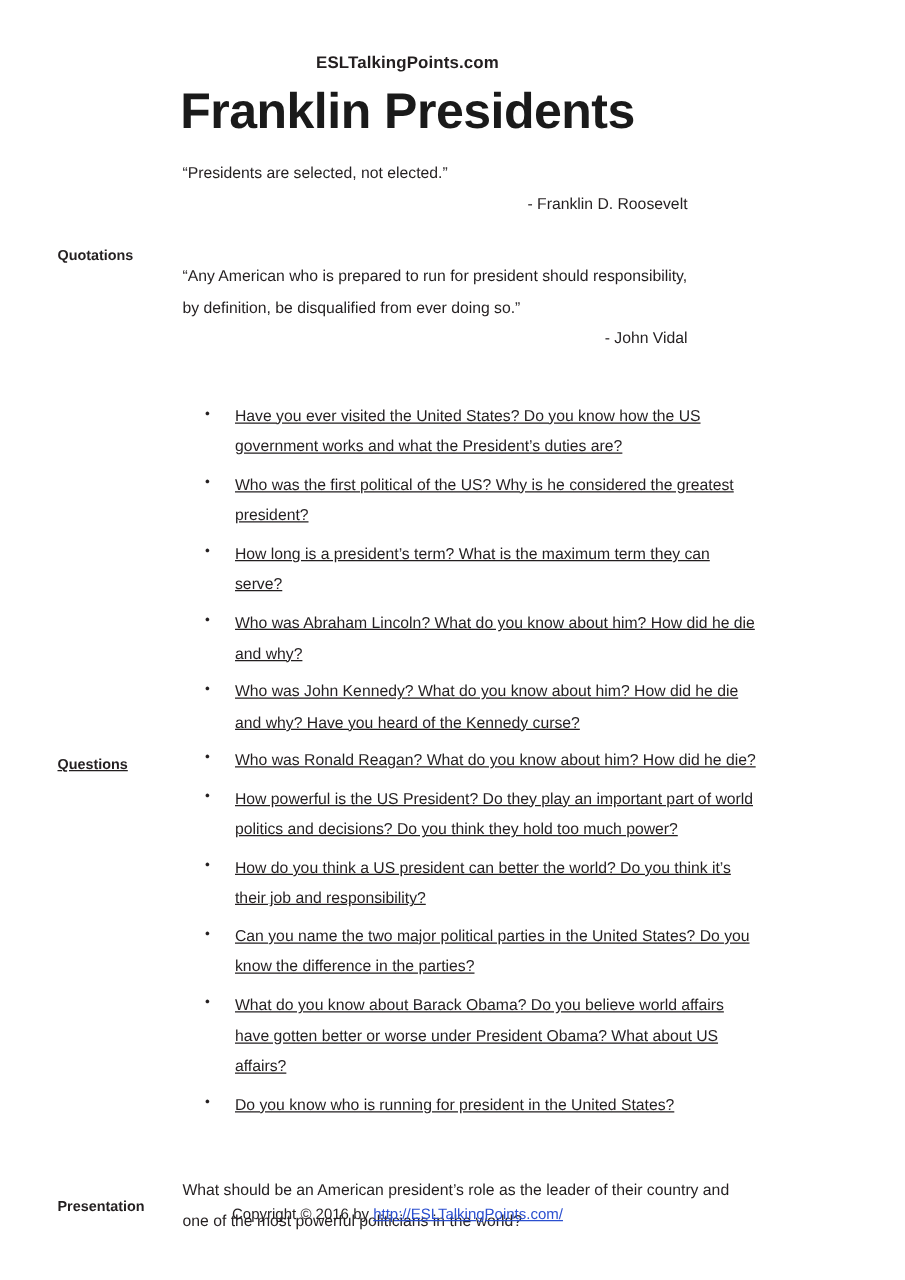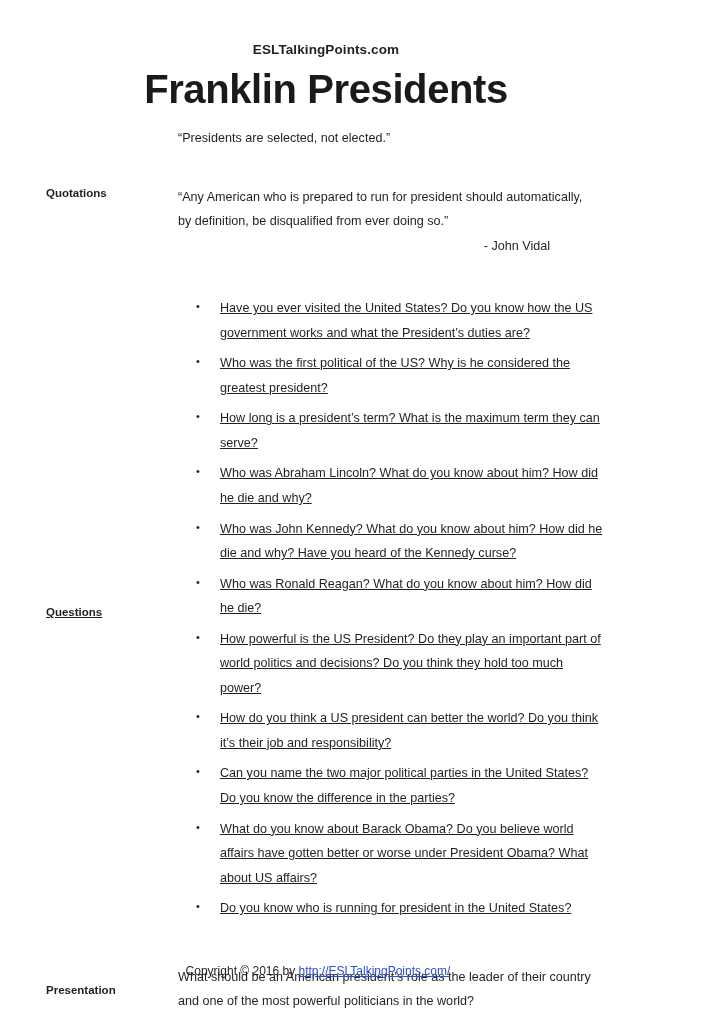--- a/index.html
+++ b/index.html
@@ -48,21 +48,20 @@
     flex: 0 0 100px;
     font-size: 11.5px;
     font-weight: bold;
     color: #231f20;
     padding-top: 2px;
     text-align: left;
   }
   .content-col {
     flex: 1 1 auto;
     padding-left: 0px;
-    margin-left: 32px;
   }
 
   
   .quote-block {
     font-size: 12.6px;
     line-height: 1.95;
     color: #231f20;
   }
   .quote-text {
     margin: 0;
@@ -138,22 +137,23 @@
 
 <div class="page">
 
   <div class="site-line">ESLTalkingPoints.com</div>
   <h1 class="doc-title">Franklin Presidents</h1>
 
   <div class="row">
     <div class="label-col">Quotations</div>
     <div class="content-col quote-block">
       <p class="quote-text">“Presidents are selected, not elected.”</p>
+      <p class="quote-attrib">- Franklin D. Roosevelt</p>
       <div class="quote-gap"></div>
-      <p class="quote-text">“Any American who is prepared to run for president should automatically,</p>
+      <p class="quote-text">“Any American who is prepared to run for president should responsibility,</p>
       <p class="quote-text">by definition, be disqualified from ever doing so.”</p>
       <p class="quote-attrib2">- John Vidal</p>
     </div>
   </div>
 
   <div class="row q-row">
     <div class="label-col">Questions</div>
     <div class="content-col">
       <ul class="questions">
         <li><span class="bullet">•</span><span>Have you ever visited the United States? Do you know how the US government works and what the President’s duties are?</span></li>

